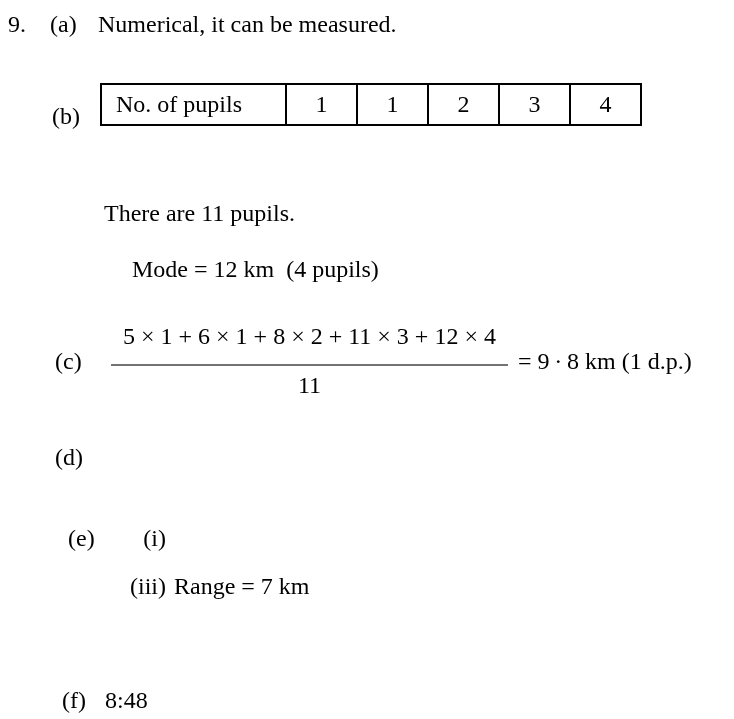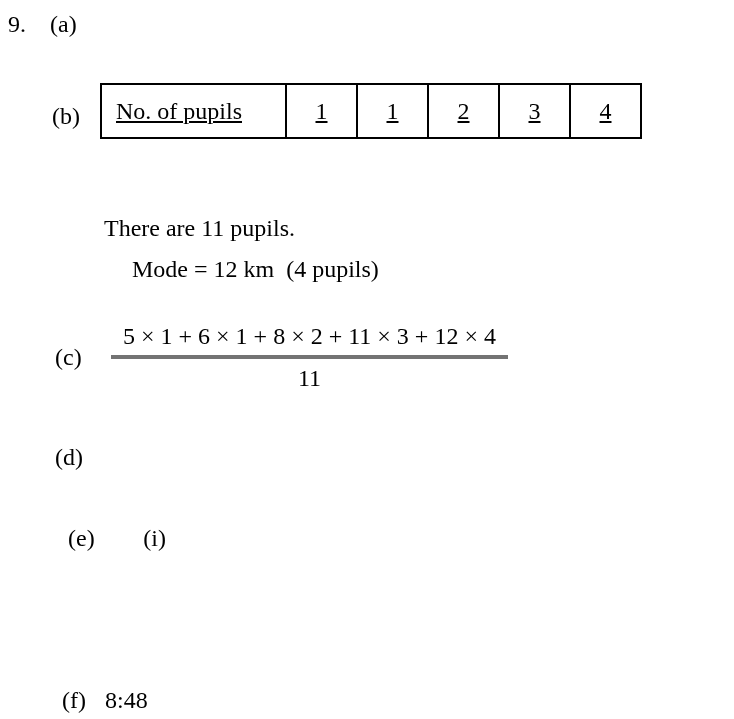--- a/index.html
+++ b/index.html
@@ -19,36 +19,35 @@
   .row-a .plabel { width: 48px; }
 
   
   .b-label { position: absolute; top: 102px; left: 52px; }
   table.data-table {
     position: absolute; top: 83px; left: 100px;
     border-collapse: collapse;
   }
   table.data-table td {
     border: 2px solid #000;
-    height: 54px;
+    height: 41px;
     font-size: 24px;
     vertical-align: middle;
-    text-decoration: underline;
   }
   td.hdr { width: 185px; text-align: left; padding-left: 14px; }
   td.val { width: 71px; text-align: center; }
 
-  .b-line1 { position: absolute; top: 214px; left: 104px; }
+  .b-line1 { position: absolute; top: 199px; left: 104px; }
   .b-line2 { position: absolute; top: 255px; left: 104px; margin-left: 28px; }
 
   
   .row-c { position: absolute; top: 322px; left: 55px; display: flex; align-items: center; }
   .row-c .plabel { width: 50px; }
   .frac { display: inline-flex; flex-direction: column; align-items: center; margin: 0 10px 0 6px; }
-  .frac .num { padding: 0 12px 5px; border-bottom: 4px solid #737373; line-height: 28px; white-space: pre; }
+  .frac .num { padding: 0 12px 14px; border-bottom: 2px solid #737373; line-height: 28px; white-space: pre; }
   .frac .den { padding-top: 5px; line-height: 28px; }
 
   
   .row-d { position: absolute; top: 443px; left: 55px; display: flex; }
   .row-d .plabel { width: 55px; }
 
   
   .block-e { position: absolute; top: 524px; left: 60px; }
   .e-row { display: flex; margin-bottom: 20px; }
   .e-lab { width: 44px; }
@@ -60,20 +59,21 @@
   .row-f .plabel { width: 43px; }
 </style>
 </head>
 <body>
 
 <div class="page">
 
   <div class="row-a">
     <span class="qnum txt">9.</span>
     <span class="plabel txt">(a)</span>
+    <span class="txt">Numerical, it can be measured.</span>
   </div>
 
   <span class="b-label txt">(b)</span>
 
   <table class="data-table">
     <tbody>
         <tr>
       <td class="hdr">No. of pupils</td>
       <td class="val">1</td>
       <td class="val">1</td>
@@ -86,31 +86,37 @@
 
   <div class="b-line1 txt">There are 11 pupils.</div>
   <div class="b-line2 txt">Mode = 12 km  (4 pupils)</div>
 
   <div class="row-c">
     <span class="plabel txt">(c)</span>
     <span class="frac">
       <span class="num">5 × 1 + 6 × 1 + 8 × 2 + 11 × 3 + 12 × 4</span>
       <span class="den">11</span>
     </span>
+    <span class="txt">= 9 · 8 km (1 d.p.)</span>
   </div>
 
   <div class="row-d">
     <span class="plabel txt">(d)</span>
   </div>
 
   <div class="block-e">
     <div class="e-row">
       <span class="e-lab txt">(e)</span>
       <span class="i-lab txt">(i)</span>
     </div>
+    <div class="e-row">
+      <span class="e-lab txt"></span>
+      <span class="i-lab txt">(iii)</span>
+      <span class="txt">Range = 7 km</span>
+    </div>
   </div>
 
   <div class="row-f">
     <span class="plabel txt">(f)</span>
     <span class="txt">8:48</span>
   </div>
 
 </div>
 
 </body></html>

